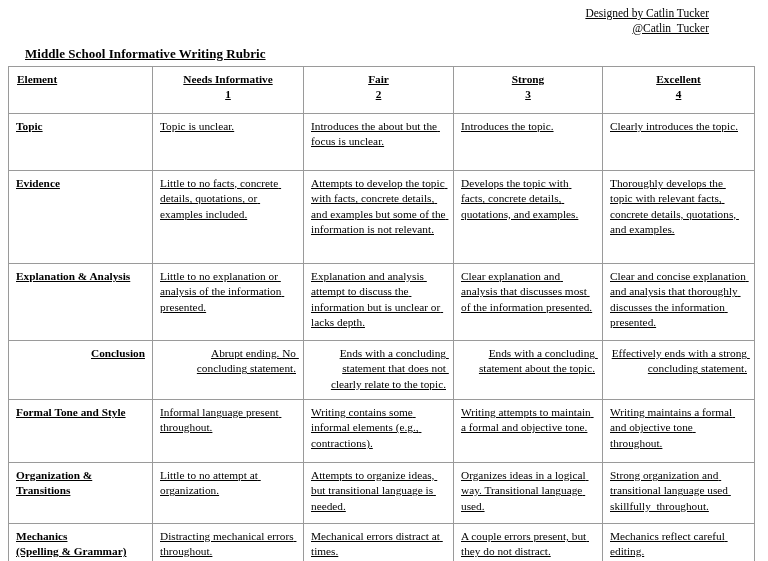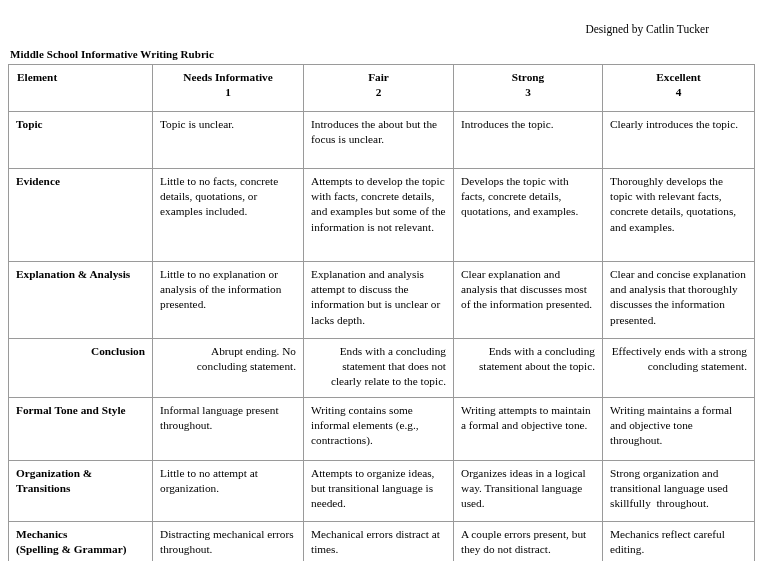--- a/index.html
+++ b/index.html
@@ -12,21 +12,22 @@
     height: 561px;
     font-family: "Liberation Serif", "DejaVu Serif", serif;
     color: #000000;
     overflow: hidden;
   }
   .page {
     position: relative;
     width: 724px;
     height: 561px;
     box-sizing: border-box;
-    padding: 22px 14px 0 8px;
+    padding: 6px 14px 0 8px;
+    text-decoration: underline;
   }
 
   
   .attrib {
     text-align: right;
     font-size: 11.5px;
     line-height: 14.5px;
     padding-right: 1px;
   }
   .attrib-line {
@@ -38,25 +39,25 @@
     color: #3b4ecb;
     font-style: italic;
     font-weight: bold;
     text-decoration: underline;
     letter-spacing: 0.1px;
     cursor: pointer;
   }
 
   
   .doc-title {
-    font-size: 11px;
+    font-size: 13px;
     font-weight: bold;
     margin-top: 11px;
     margin-bottom: 4px;
-    margin-left: 2px;
+    margin-left: 17px;
     letter-spacing: 0.05px;
   }
 
   
   table.rubric {
     border-collapse: collapse;
     width: 746px;
     table-layout: fixed;
     border: 1.3px solid #4a4a4a;
   }
@@ -109,20 +110,21 @@
   tbody tr.r5 td { height: 50px; }
   tbody tr.r6 td { height: 38px; }
 </style>
 </head>
 <body>
 
 <div class="page">
 
   <div class="attrib">
     <span class="attrib-line">Designed by Catlin Tucker</span>
+    <span class="attrib-line">@Catlin_Tucker</span>
   </div>
 
   <div class="doc-title">Middle School Informative Writing Rubric</div>
 
   <table class="rubric">
     <colgroup>
       <col class="c0">
         <col class="c1">
         <col class="c2">
         <col class="c3">

